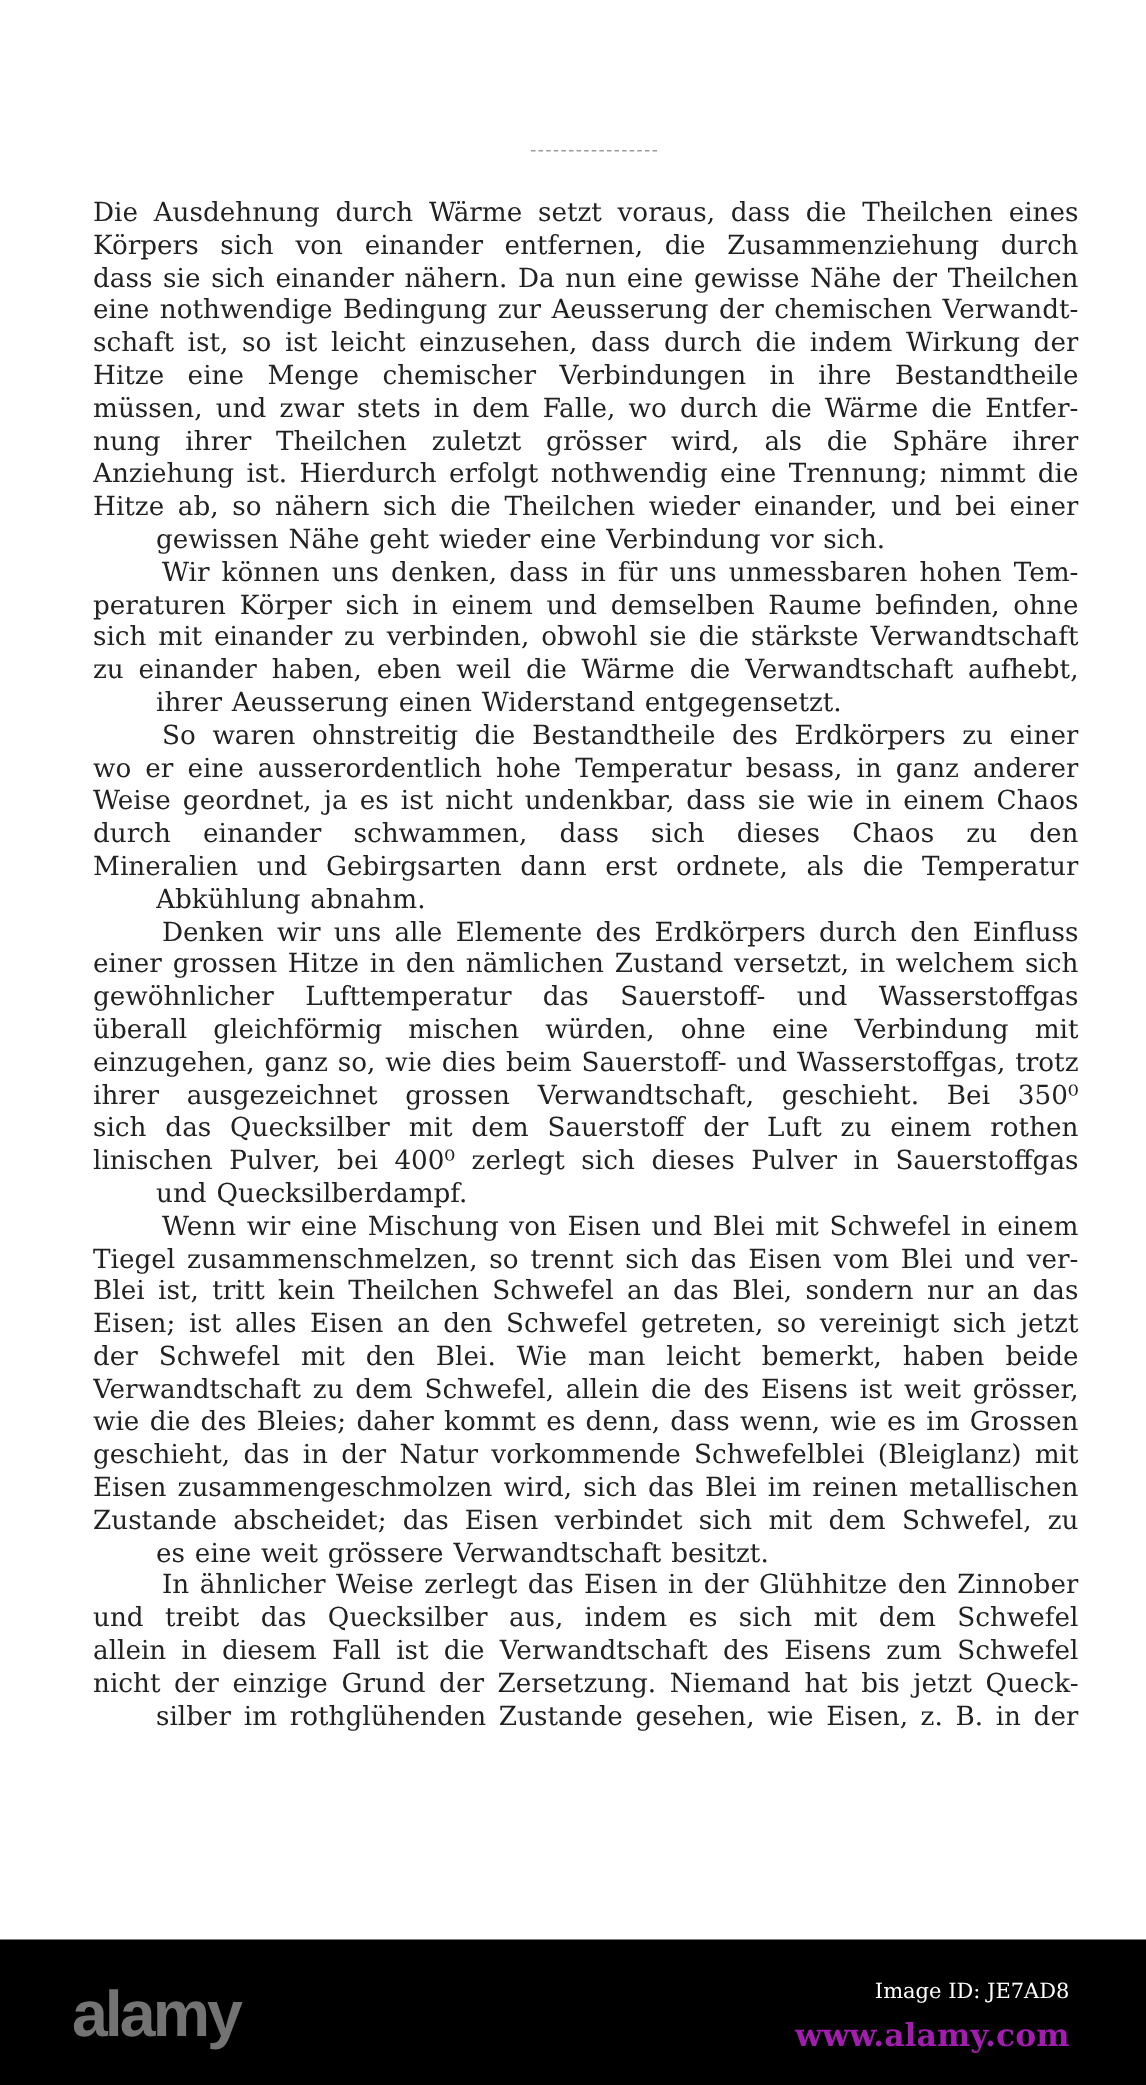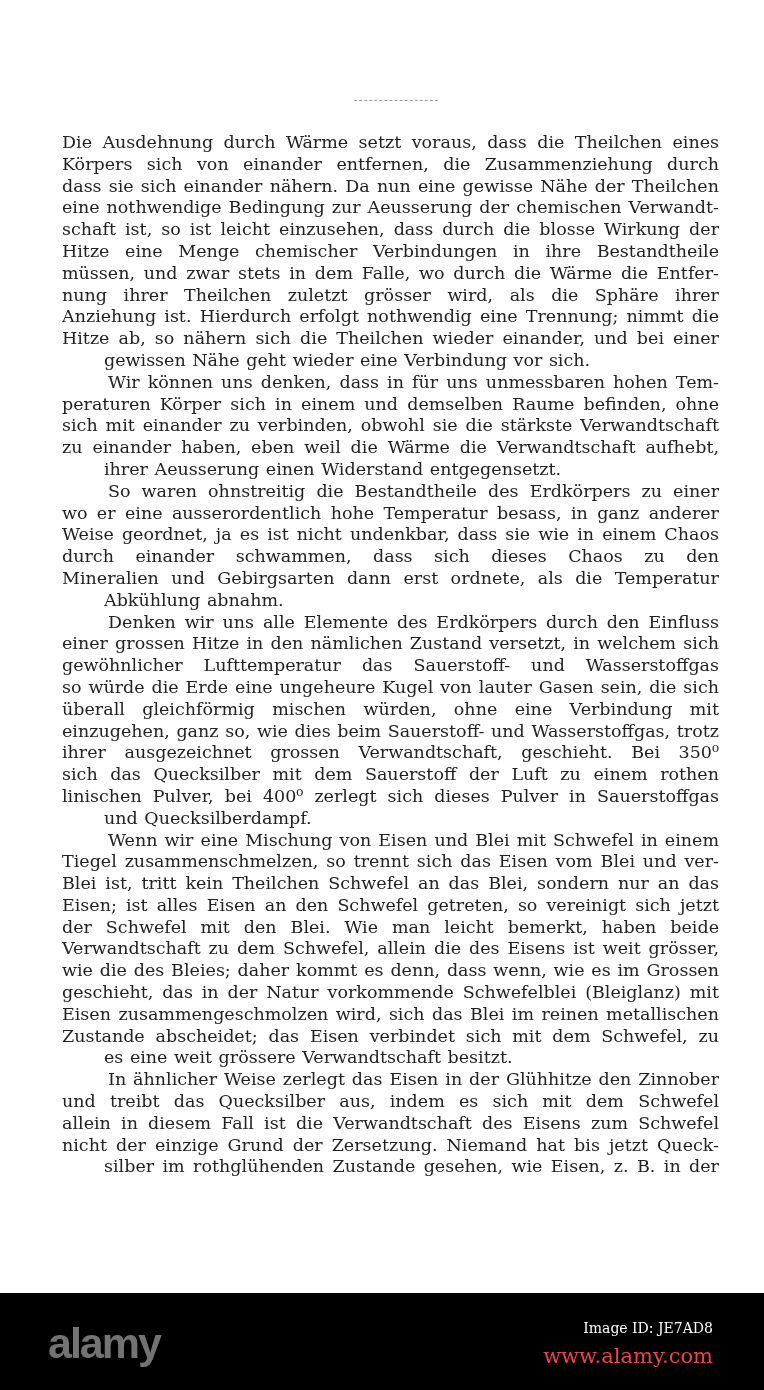--- a/index.html
+++ b/index.html
@@ -68,39 +68,39 @@
   .image-id {
     position: absolute;
     top: 1320px; right: 51px;
     font-size: 14px;
     color: #ffffff;
   }
   .alamy-url {
     position: absolute;
     top: 1344px; right: 51px;
     font-size: 21px;
-    font-weight: normal;
-    color: #ef4444;
+    font-weight: bold;
+    color: #a21caf;
   }
 </style>
 </head>
 <body>
 
 <div class="scan">
 
 
   <div class="page-number-rule"></div>
 
   <div class="page-text">
       <div class="para">
         <div class="line">Die Ausdehnung durch Wärme setzt voraus, dass die Theilchen eines</div>
         <div class="line">Körpers sich von einander entfernen, die Zusammenziehung durch Kälte,</div>
         <div class="line">dass sie sich einander nähern. Da nun eine gewisse Nähe der Theilchen</div>
         <div class="line">eine nothwendige Bedingung zur Aeusserung der chemischen Verwandt-</div>
-        <div class="line">schaft ist, so ist leicht einzusehen, dass durch die blosse Wirkung der</div>
+        <div class="line">schaft ist, so ist leicht einzusehen, dass durch die indem Wirkung der</div>
         <div class="line">Hitze eine Menge chemischer Verbindungen in ihre Bestandtheile zerfallen</div>
         <div class="line">müssen, und zwar stets in dem Falle, wo durch die Wärme die Entfer-</div>
         <div class="line">nung ihrer Theilchen zuletzt grösser wird, als die Sphäre ihrer chemischen</div>
         <div class="line">Anziehung ist.  Hierdurch erfolgt nothwendig eine Trennung; nimmt die</div>
         <div class="line">Hitze ab, so nähern sich die Theilchen wieder einander, und bei einer</div>
         <div class="line last">gewissen Nähe geht wieder eine Verbindung vor sich.</div>
       </div>
       <div class="para">
         <div class="line indent">Wir können uns denken, dass in für uns unmessbaren hohen Tem-</div>
         <div class="line">peraturen Körper sich in einem und demselben Raume befinden, ohne</div>
@@ -113,21 +113,20 @@
         <div class="line">wo er eine ausserordentlich hohe Temperatur besass, in ganz anderer</div>
         <div class="line">Weise geordnet, ja es ist nicht undenkbar, dass sie wie in einem Chaos</div>
         <div class="line">durch einander schwammen, dass sich dieses Chaos zu den gegenwärtigen</div>
         <div class="line">Mineralien und Gebirgsarten dann erst ordnete, als die Temperatur durch</div>
         <div class="line last">Abkühlung abnahm.</div>
       </div>
       <div class="para">
         <div class="line indent">Denken wir uns alle Elemente des Erdkörpers durch den Einfluss</div>
         <div class="line">einer grossen Hitze in den nämlichen Zustand versetzt, in welchem sich bei</div>
         <div class="line">gewöhnlicher Lufttemperatur das Sauerstoff- und Wasserstoffgas befindet,</div>
-        <div class="line">so würde die Erde eine ungeheure Kugel von lauter Gasen sein, die sich</div>
         <div class="line">überall gleichförmig mischen würden, ohne eine Verbindung mit einander</div>
         <div class="line">einzugehen, ganz so, wie dies beim Sauerstoff- und Wasserstoffgas, trotz</div>
         <div class="line">ihrer ausgezeichnet grossen Verwandtschaft, geschieht.  Bei 350⁰ verbindet</div>
         <div class="line">sich das Quecksilber mit dem Sauerstoff der Luft zu einem rothen krystal-</div>
         <div class="line">linischen Pulver, bei 400⁰ zerlegt sich dieses Pulver in Sauerstoffgas</div>
         <div class="line last">und Quecksilberdampf.</div>
       </div>
       <div class="para">
         <div class="line indent">Wenn wir eine Mischung von Eisen und Blei mit Schwefel in einem</div>
         <div class="line">Tiegel zusammenschmelzen, so trennt sich das Eisen vom Blei und ver-</div>

